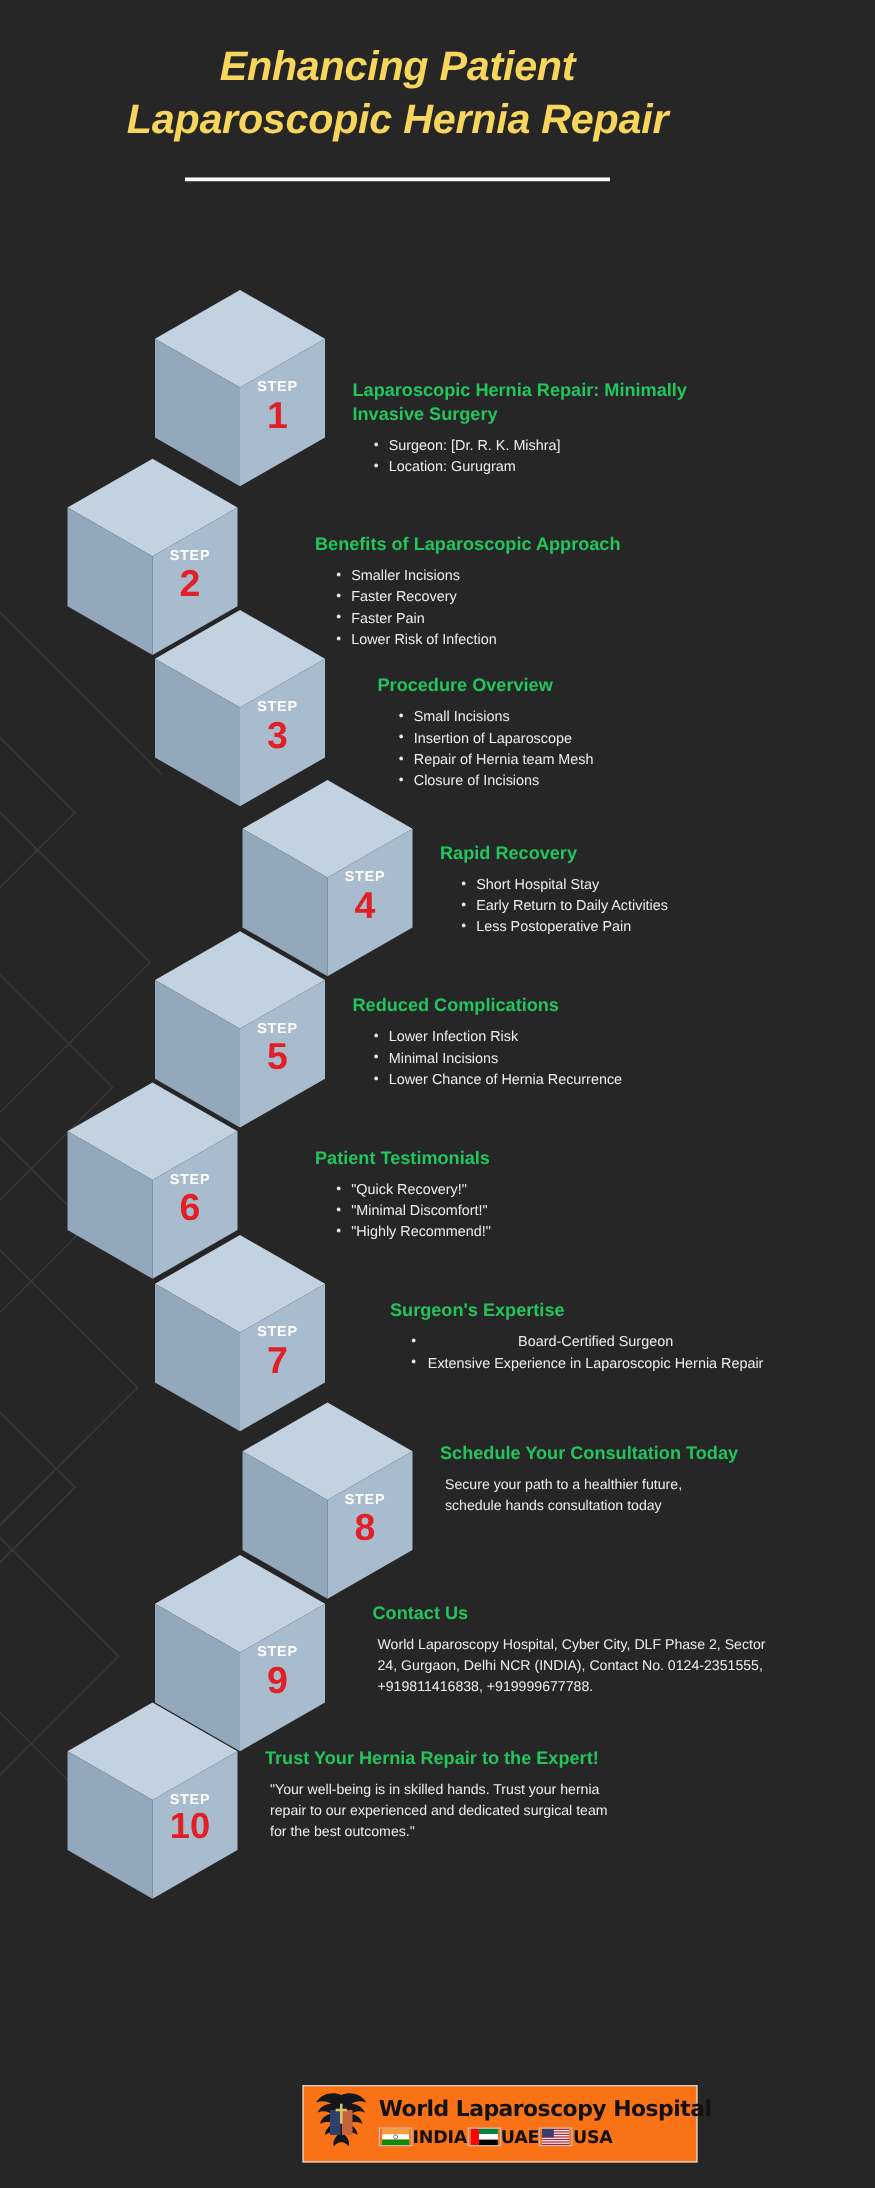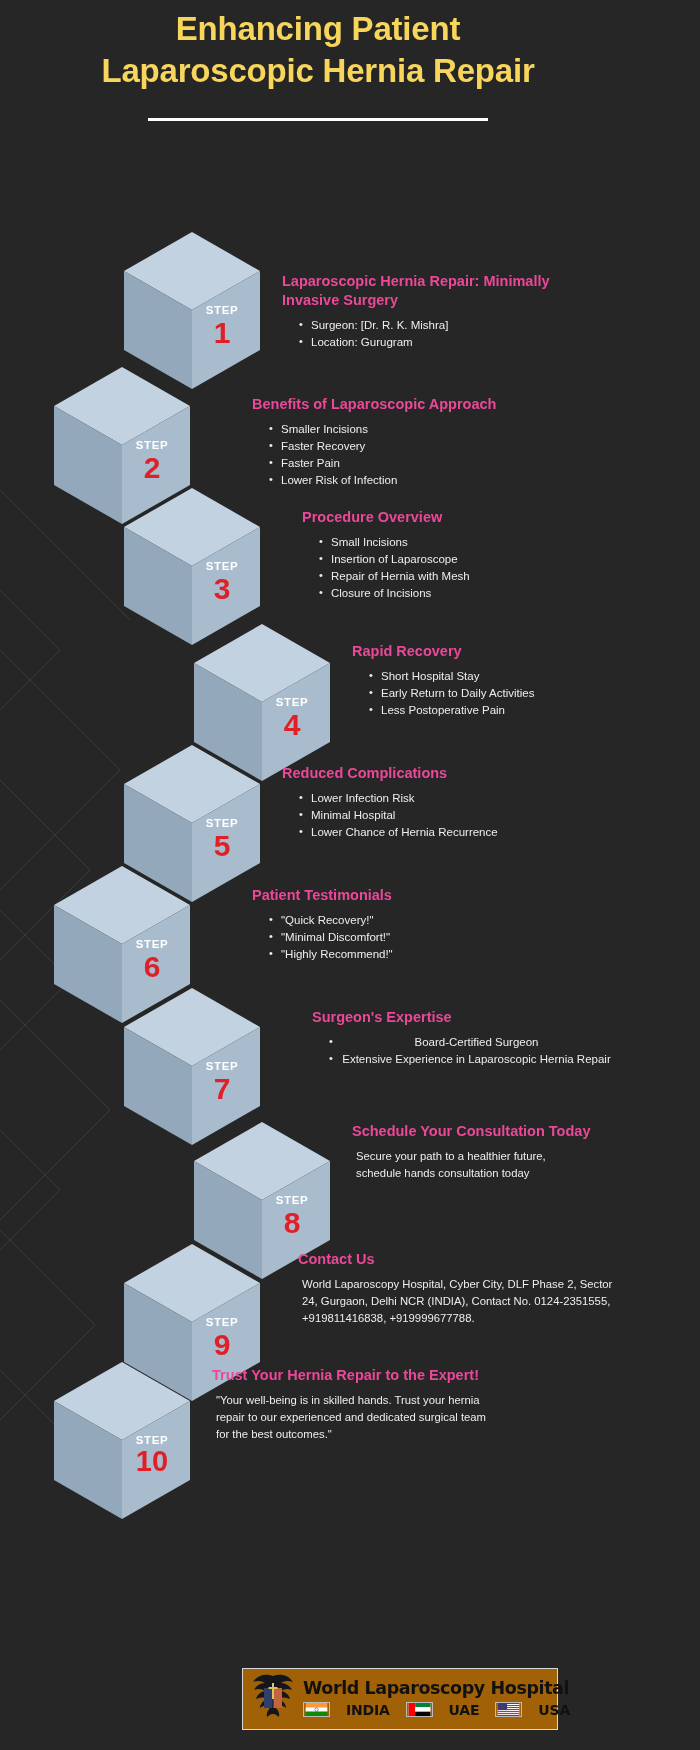--- a/index.html
+++ b/index.html
@@ -8,21 +8,21 @@
     width:700px; height:1750px; position:relative; overflow:hidden;
     font-family:"Liberation Sans", sans-serif;
     background:#262626;
   }
 
   
   .bg-deco{ position:absolute; left:0; top:470px; width:130px; height:960px;
             opacity:.30; pointer-events:none; }
 
   
-  .header{ position:absolute; left:0; top:8px; width:636px; text-align:center; }
+  .header{ position:absolute; left:0; top:32px; width:636px; text-align:center;font-style:italic; }
   .title{
     color:#F7D65B; font-weight:bold; font-size:33px; line-height:1.28;
     letter-spacing:-0.2px; padding:0 8px;
   }
   .title-rule{
     width:340px; height:3px; background:#ffffff; margin:26px auto 0;
   }
 
   
   .stairs{ position:absolute; left:0; top:230px; width:700px; height:1410px; }
@@ -33,50 +33,51 @@
     position:absolute; right:11px; top:74px; width:58px; text-align:center;
     color:#ffffff; font-weight:bold; font-size:11.5px; letter-spacing:.6px;
   }
   .cube .step-num{
     position:absolute; right:11px; top:86px; width:58px; text-align:center;
     color:#E01F26; font-weight:bold; font-size:30px; line-height:1.1;
   }
 
   .panel{ position:absolute; }
   .panel h3{
-    color:#ec4899; font-size:14.5px; font-weight:bold; line-height:1.32;
+    color:#22c55e; font-size:14.5px; font-weight:bold; line-height:1.32;
     margin-bottom:7px;
+    margin-top:32px;
   }
   .panel ul{ list-style:none; }
   .panel li{
     color:#EDEDED; font-size:11.5px; line-height:1.48; position:relative;
     padding-left:13px;
   }
   .panel li:before{
     content:"\2022"; position:absolute; left:1px; top:-1px;
     color:#EDEDED; font-size:11px;
   }
   .panel p.body{
     color:#EDEDED; font-size:11.3px; line-height:1.5; padding-left:4px;
   }
 
   
   .logo-wrap{
     position:absolute; left:242px; top:1668px; width:316px; height:62px;
-    background:#a16207; border:1px solid #d8d8d8;
+    background:#f97316; border:1px solid #d8d8d8;
     display:flex; align-items:center;
   }
   .logo-crest{ width:60px; height:56px; flex:0 0 60px; }
   .logo-right{ flex:1; padding-right:4px; }
   .logo-name{
     font-family:"DejaVu Sans", sans-serif;
     font-weight:bold; font-size:17.5px; color:#111; line-height:1;
     letter-spacing:-0.4px; white-space:nowrap;
   }
-  .logo-flags{ display:flex; align-items:center; gap:16px; margin-top:4px; }
+  .logo-flags{ display:flex; align-items:center; gap:0; margin-top:4px; }
   .flag{ width:27px; height:15px; flex:0 0 27px; border:.5px solid #bbb; }
   .logo-flags span{
     font-family:"DejaVu Sans", sans-serif;
     font-weight:bold; font-size:14px; color:#111; letter-spacing:-0.2px;
   }
 </style>
 </head>
 <body>
 
 <svg class="bg-deco" viewBox="0 0 130 960" preserveAspectRatio="none">
@@ -143,21 +144,21 @@
         <polygon points="70,80 138,41 138,120 70,159" fill="#A8BCCE"></polygon>
       </svg>
       <div class="step-word">STEP</div>
       <div class="step-num">3</div>
     </div>
     <div class="panel" style="left: 302px; top: 278px; width: 300px;">
       <h3>Procedure Overview</h3>
       <ul style="padding-left: 16px;">
         <li>Small Incisions</li>
         <li>Insertion of Laparoscope</li>
-        <li>Repair of Hernia with Mesh</li>
+        <li>Repair of Hernia team Mesh</li>
         <li>Closure of Incisions</li>
       </ul>
     </div>
     <div class="cube" style="left: 192px; top: 392px;">
       <svg width="140" height="163" viewBox="0 0 140 163">
         <polygon points="70,2 138,41 70,80 2,41" fill="#C3D2E0"></polygon>
         <polygon points="2,41 70,80 70,159 2,120" fill="#93A8BA"></polygon>
         <polygon points="70,80 138,41 138,120 70,159" fill="#A8BCCE"></polygon>
       </svg>
       <div class="step-word">STEP</div>
@@ -177,21 +178,21 @@
         <polygon points="2,41 70,80 70,159 2,120" fill="#93A8BA"></polygon>
         <polygon points="70,80 138,41 138,120 70,159" fill="#A8BCCE"></polygon>
       </svg>
       <div class="step-word">STEP</div>
       <div class="step-num">5</div>
     </div>
     <div class="panel" style="left: 282px; top: 534px; width: 320px;">
       <h3>Reduced Complications</h3>
       <ul style="padding-left: 16px;">
         <li>Lower Infection Risk</li>
-        <li>Minimal Hospital</li>
+        <li>Minimal Incisions</li>
         <li>Lower Chance of Hernia Recurrence</li>
       </ul>
     </div>
     <div class="cube" style="left: 52px; top: 634px;">
       <svg width="140" height="163" viewBox="0 0 140 163">
         <polygon points="70,2 138,41 70,80 2,41" fill="#C3D2E0"></polygon>
         <polygon points="2,41 70,80 70,159 2,120" fill="#93A8BA"></polygon>
         <polygon points="70,80 138,41 138,120 70,159" fill="#A8BCCE"></polygon>
       </svg>
       <div class="step-word">STEP</div>

